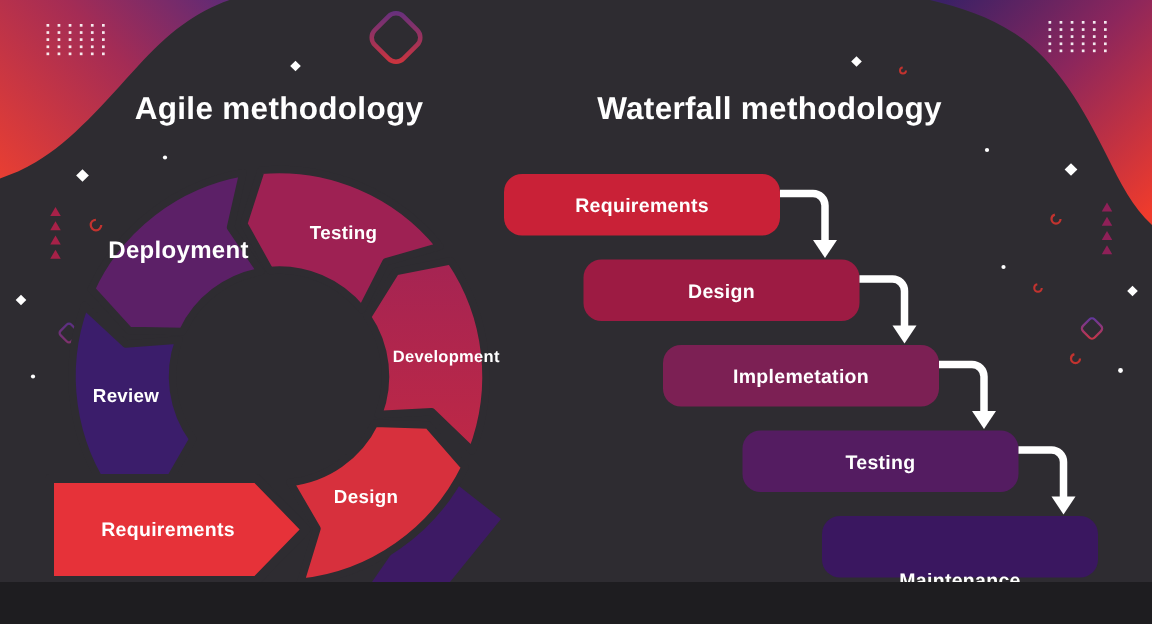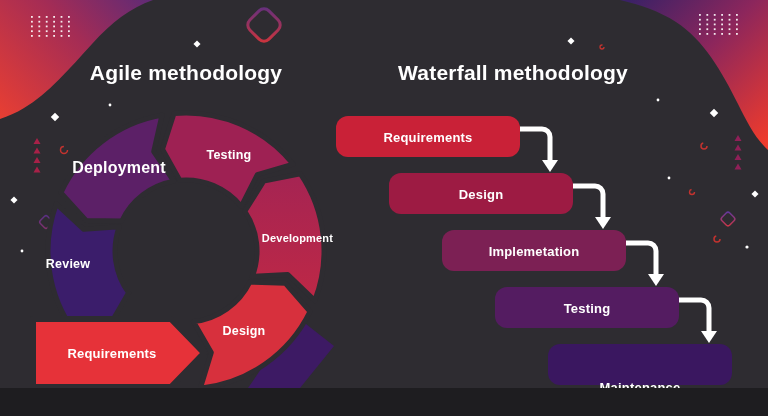--- a/index.html
+++ b/index.html
@@ -9,21 +9,21 @@
   .lbl{position:absolute;transform:translate(-50%,-50%);color:#ffffff;font-weight:bold;
        white-space:nowrap;letter-spacing:.2px;}
   .title{font-size:21px;}
   #agile-title{left:186px;top:73px;}
   #waterfall-title{left:513px;top:73px;}
   .ringlbl{font-size:12.5px;}
   #lbl-design{left:244px;top:331px;}
   #lbl-development{left:286px;top:238px;font-size:11px;padding-left:23px;}
   #lbl-testing{left:229px;top:155px;}
   #lbl-deployment{left:119px;top:168px;font-size:16px;}
-  #lbl-review{left:68px;top:264px;text-align:right;}
+  #lbl-review{left:84px;top:264px;text-align:right;}
   #lbl-entry{left:112px;top:353px;font-size:13px;}
   .steplbl{font-size:13px;}
   #wf0{left:428px;top:137px;}
   #wf1{left:481px;top:194px;}
   #wf2{left:534px;top:251px;}
   #wf3{left:587px;top:308px;}
   #wf4{left:640px;top:387px;}
 </style>
 </head>
 <body>

